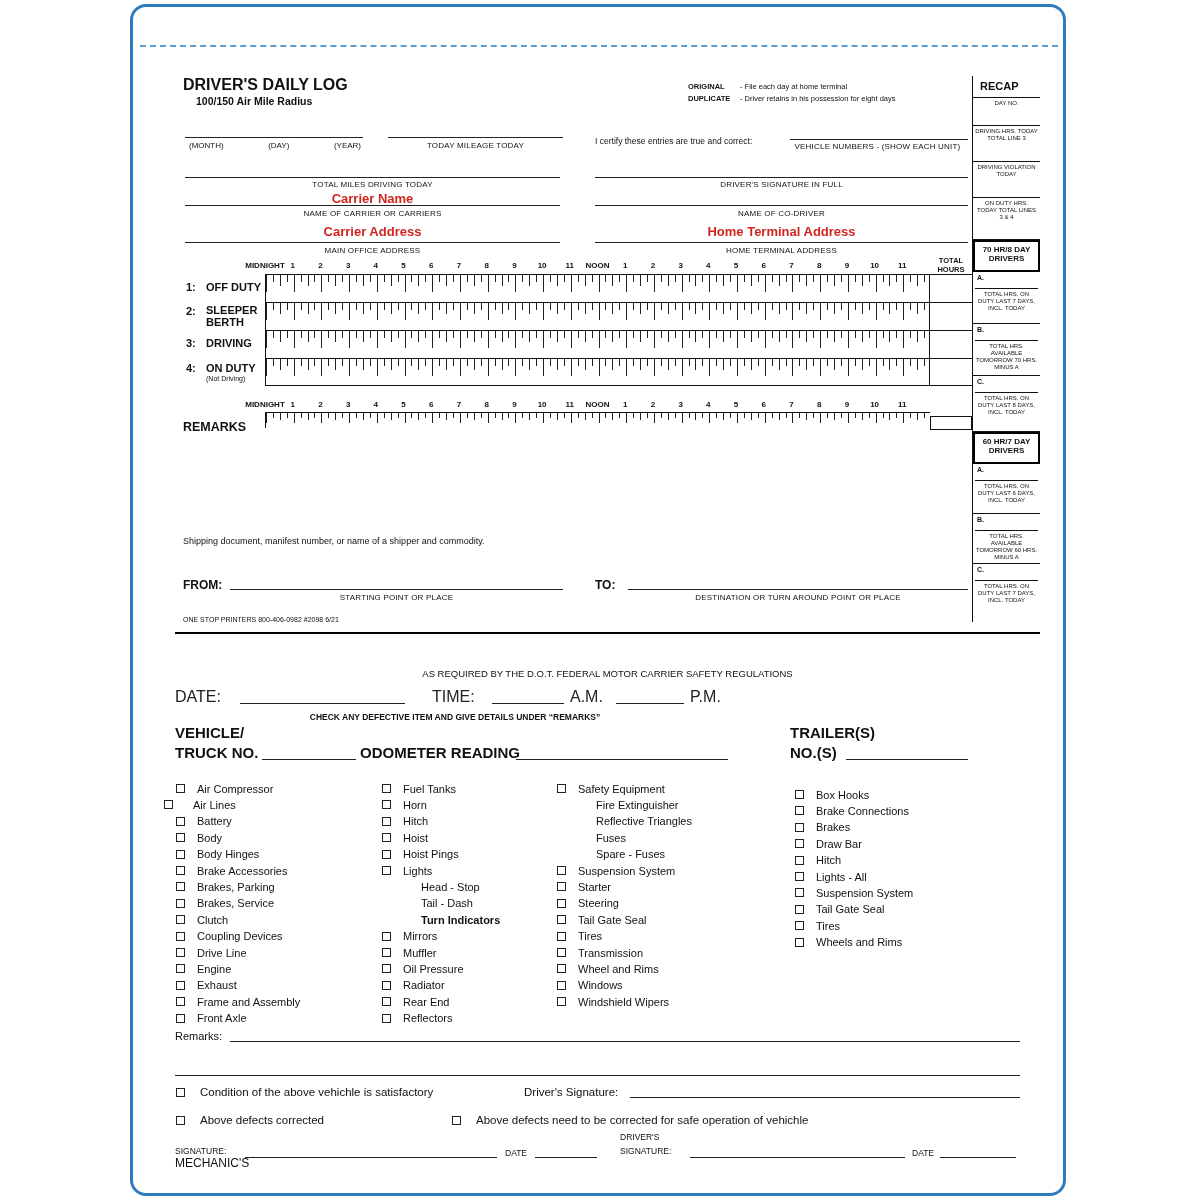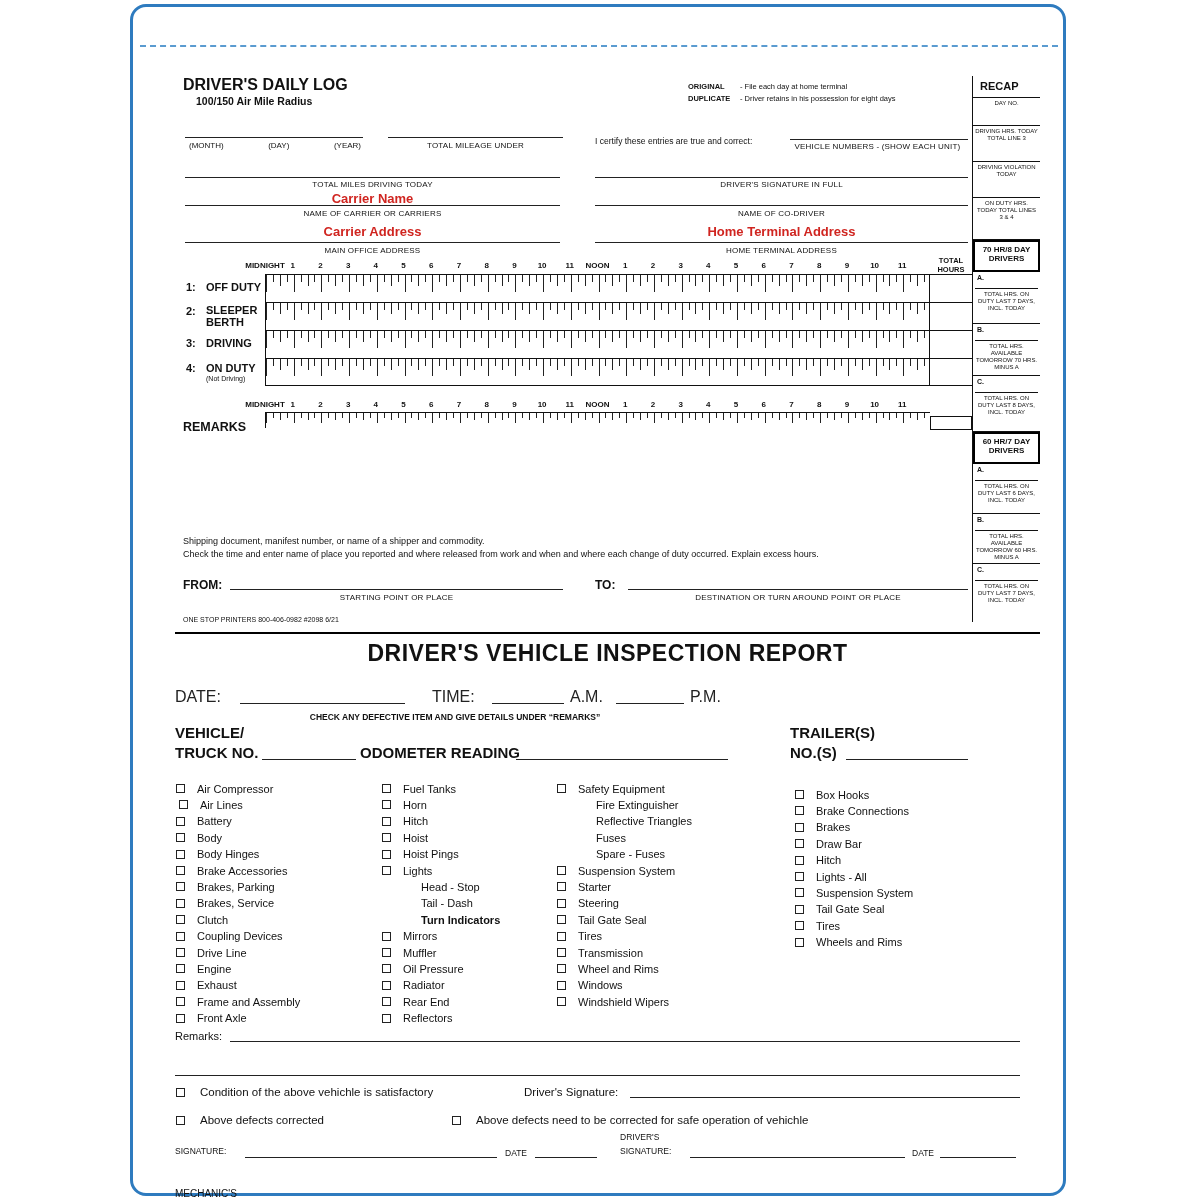--- a/index.html
+++ b/index.html
@@ -109,21 +109,21 @@
   </div>
 
   <div class="abs uline" style="left:185px;top:120px;width:178px;height:18px;"></div>
   <div class="abs" style="left:189px;top:141px;width:172px;display:flex;justify-content:space-between;font-size:8px;">
     <span>(MONTH)</span>
     <span>(DAY)</span>
     <span>(YEAR)</span>
   </div>
 
   <div class="abs uline" style="left:388px;top:120px;width:175px;height:18px;"></div>
-  <div class="abs ctr cap" style="left:388px;top:141px;width:175px;">TOTAL MILEAGE UNDER</div>
+  <div class="abs ctr cap" style="left:388px;top:141px;width:175px;">TODAY MILEAGE TODAY</div>
 
   <div class="abs" style="left:595px;top:136px;font-size:8.5px;">I certify these entries are true and correct:</div>
 
   <div class="abs uline" style="left:790px;top:122px;width:178px;height:18px;"></div>
   <div class="abs ctr cap" style="left:780px;top:142px;width:195px;">VEHICLE NUMBERS - (SHOW EACH UNIT)</div>
 
   <div class="abs uline" style="left:185px;top:158px;width:375px;height:20px;"></div>
   <div class="abs ctr cap" style="left:185px;top:180px;width:375px;">TOTAL MILES DRIVING TODAY</div>
   <div class="abs ctr red" style="left:185px;top:191px;width:375px;">Carrier Name</div>
   <div class="abs uline" style="left:185px;top:186px;width:375px;height:20px;"></div>
@@ -703,34 +703,33 @@
       <div class="tick" style="left: 637.29px; height: 10px;"></div>
       <div class="tick" style="left: 644.22px; height: 5px;"></div>
       <div class="tick" style="left: 651.15px; height: 7px;"></div>
       <div class="tick" style="left: 658.07px; height: 5px;"></div>
     </div>
   <div class="remarks-total-box"></div>
   <div class="abs b" style="left:183px;top:420px;font-size:12.5px;">REMARKS</div>
   <div class="abs" style="left:265px;top:430px;width:665px;height:100px;"></div>
 
   <div class="abs" style="left:183px;top:536px;font-size:9px;">Shipping document, manifest number, or name of a shipper and commodity.</div>
-  <div class="abs" style="left:183px;top:549px;font-size:9px;">Check the time and enter name of place you reported and where released from work and when and where each change of duty occurred. Explain excess hours.</div>
 
   <div class="abs b" style="left:183px;top:578px;font-size:12px;">FROM:</div>
   <div class="abs uline" style="left:230px;top:572px;width:333px;height:18px;"></div>
   <div class="abs ctr cap" style="left:230px;top:593px;width:333px;">STARTING POINT OR PLACE</div>
   <div class="abs b" style="left:595px;top:578px;font-size:12px;">TO:</div>
   <div class="abs uline" style="left:628px;top:572px;width:340px;height:18px;"></div>
   <div class="abs ctr cap" style="left:628px;top:593px;width:340px;">DESTINATION OR TURN AROUND POINT OR PLACE</div>
 
   <div class="abs" style="left:183px;top:616px;font-size:7px;">ONE STOP PRINTERS 800-406-0982 #2098 6/21</div>
 
   <div class="abs" style="left:175px;top:632px;width:865px;height:2px;background:#000;"></div>
 
-  <div class="abs ctr" style="left:175px;top:640px;width:865px;font-size:23px;font-weight:bold;letter-spacing:0.5px;">DRIVER'S VEHICLE INSPECTION REPORT</div>
+  <div class="abs ctr" style="left:175px;top:668px;width:865px;font-size:9.5px;">AS REQUIRED BY THE D.O.T. FEDERAL MOTOR CARRIER SAFETY REGULATIONS</div>
 
   <div class="abs" style="left:175px;top:688px;font-size:16px;color:#222;">DATE:</div>
   <div class="abs uline" style="left:240px;top:686px;width:165px;height:18px;"></div>
   <div class="abs" style="left:432px;top:688px;font-size:16px;color:#222;">TIME:</div>
   <div class="abs uline" style="left:492px;top:686px;width:72px;height:18px;"></div>
   <div class="abs" style="left:570px;top:688px;font-size:16px;color:#222;">A.M.</div>
   <div class="abs uline" style="left:616px;top:686px;width:68px;height:18px;"></div>
   <div class="abs" style="left:690px;top:688px;font-size:16px;color:#222;">P.M.</div>
 
   <div class="abs ctr b" style="left:175px;top:712px;width:560px;font-size:8.5px;">CHECK ANY DEFECTIVE ITEM AND GIVE DETAILS UNDER “REMARKS”</div>
@@ -752,37 +751,37 @@
   <span class="cb abs" style="left:176px;top:1088px;"></span>
   <div class="abs" style="left:200px;top:1086px;font-size:11.5px;">Condition of the above vehichle is satisfactory</div>
   <div class="abs" style="left:524px;top:1086px;font-size:11.5px;">Driver's Signature:</div>
   <div class="abs uline" style="left:630px;top:1082px;width:390px;height:16px;"></div>
 
   <span class="cb abs" style="left:176px;top:1116px;"></span>
   <div class="abs" style="left:200px;top:1114px;font-size:11.5px;">Above defects corrected</div>
   <span class="cb abs" style="left:452px;top:1116px;"></span>
   <div class="abs" style="left:476px;top:1114px;font-size:11.5px;">Above defects need to be corrected for safe operation of vehichle</div>
 
-  <div class="abs" style="left:175px;top:1188px;font-size:10px;">MECHANIC'S</div>
+  <div class="abs" style="left:175px;top:1156px;font-size:12px;">MECHANIC'S</div>
   <div class="abs" style="left:175px;top:1146px;font-size:8.5px;">SIGNATURE:</div>
   <div class="abs uline" style="left:245px;top:1142px;width:252px;height:16px;"></div>
   <div class="abs" style="left:505px;top:1148px;font-size:8.5px;">DATE</div>
   <div class="abs uline" style="left:535px;top:1142px;width:62px;height:16px;"></div>
 
   <div class="abs" style="left:620px;top:1132px;font-size:8.5px;">DRIVER'S</div>
   <div class="abs" style="left:620px;top:1146px;font-size:8.5px;">SIGNATURE:</div>
   <div class="abs uline" style="left:690px;top:1142px;width:215px;height:16px;"></div>
   <div class="abs" style="left:912px;top:1148px;font-size:8.5px;">DATE</div>
   <div class="abs uline" style="left:940px;top:1142px;width:76px;height:16px;"></div>
 
 <div class="chk-row" style="left: 176px; top: 782px;">
       <span class="cb"></span>
       <span class="chk-label">Air Compressor</span>
     </div>
-    <div class="chk-row" style="left: 179px; top: 798.4px;">
+    <div class="chk-row" style="left: 164px; top: 798.4px; gap: 8px;">
       <span class="cb"></span>
       <span class="chk-label">Air Lines</span>
     </div>
     <div class="chk-row" style="left: 176px; top: 814.8px;">
       <span class="cb"></span>
       <span class="chk-label">Battery</span>
     </div>
     <div class="chk-row" style="left: 176px; top: 831.2px;">
       <span class="cb"></span>
       <span class="chk-label">Body</span>

